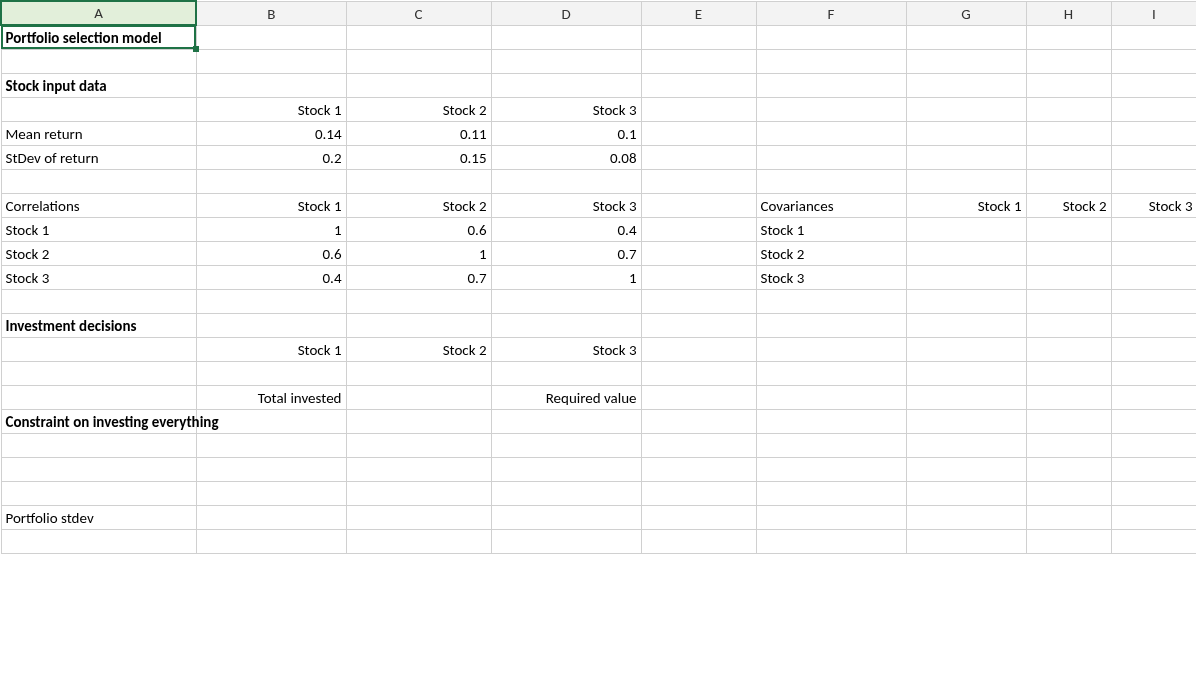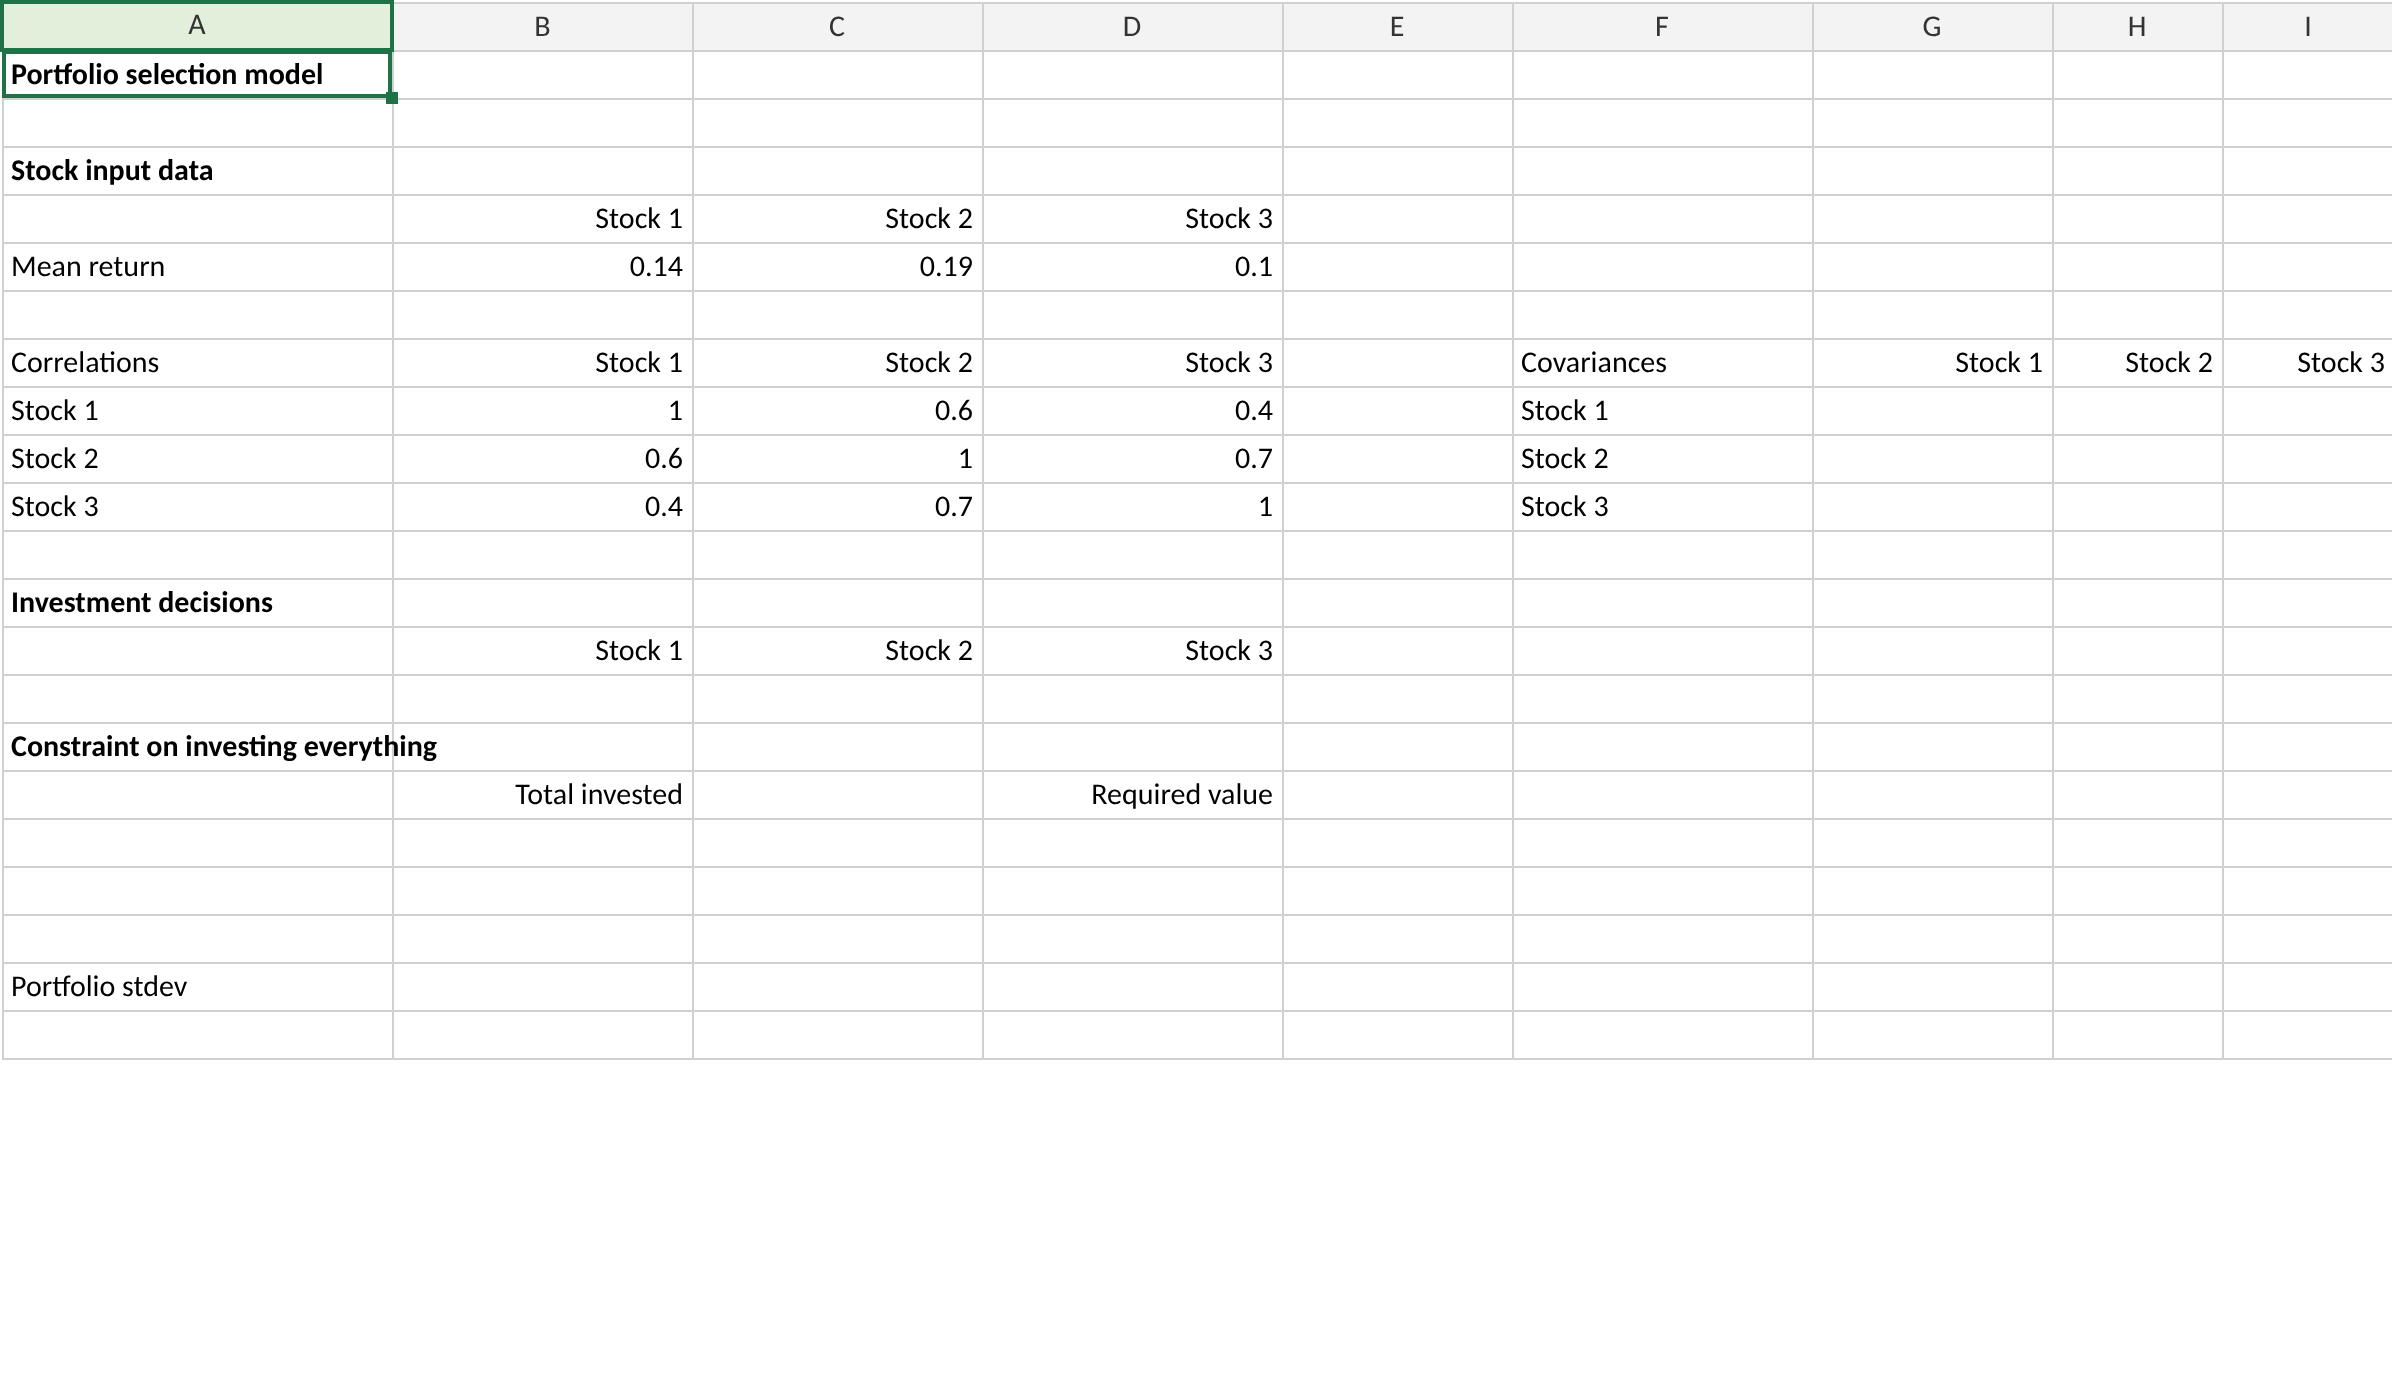--- a/index.html
+++ b/index.html
@@ -132,22 +132,33 @@
         <td class="ralign">Stock 3</td>
         <td></td>
         <td></td>
         <td></td>
         <td></td>
         <td></td>
       </tr>
       <tr>
         <td>Mean return</td>
         <td class="ralign">0.14</td>
-        <td class="ralign">0.19</td>
+        <td class="ralign">0.11</td>
         <td class="ralign">0.1</td>
+        <td></td>
+        <td></td>
+        <td></td>
+        <td></td>
+        <td></td>
+      </tr>
+      <tr>
+        <td>StDev of return</td>
+        <td class="ralign">0.2</td>
+        <td class="ralign">0.15</td>
+        <td class="ralign">0.08</td>
         <td></td>
         <td></td>
         <td></td>
         <td></td>
         <td></td>
       </tr>
       <tr>
         <td></td>
         <td></td>
         <td></td>
@@ -240,35 +251,35 @@
         <td></td>
         <td></td>
         <td></td>
         <td></td>
         <td></td>
         <td></td>
         <td></td>
         <td></td>
       </tr>
       <tr>
+        <td></td>
+        <td class="ralign">Total invested</td>
+        <td></td>
+        <td class="ralign">Required value</td>
+        <td></td>
+        <td></td>
+        <td></td>
+        <td></td>
+        <td></td>
+      </tr>
+      <tr>
         <td class="bold">Constraint on investing everything</td>
         <td></td>
         <td></td>
         <td></td>
-        <td></td>
-        <td></td>
-        <td></td>
-        <td></td>
-        <td></td>
-      </tr>
-      <tr>
-        <td></td>
-        <td class="ralign">Total invested</td>
-        <td></td>
-        <td class="ralign">Required value</td>
         <td></td>
         <td></td>
         <td></td>
         <td></td>
         <td></td>
       </tr>
       <tr>
         <td></td>
         <td></td>
         <td></td>

